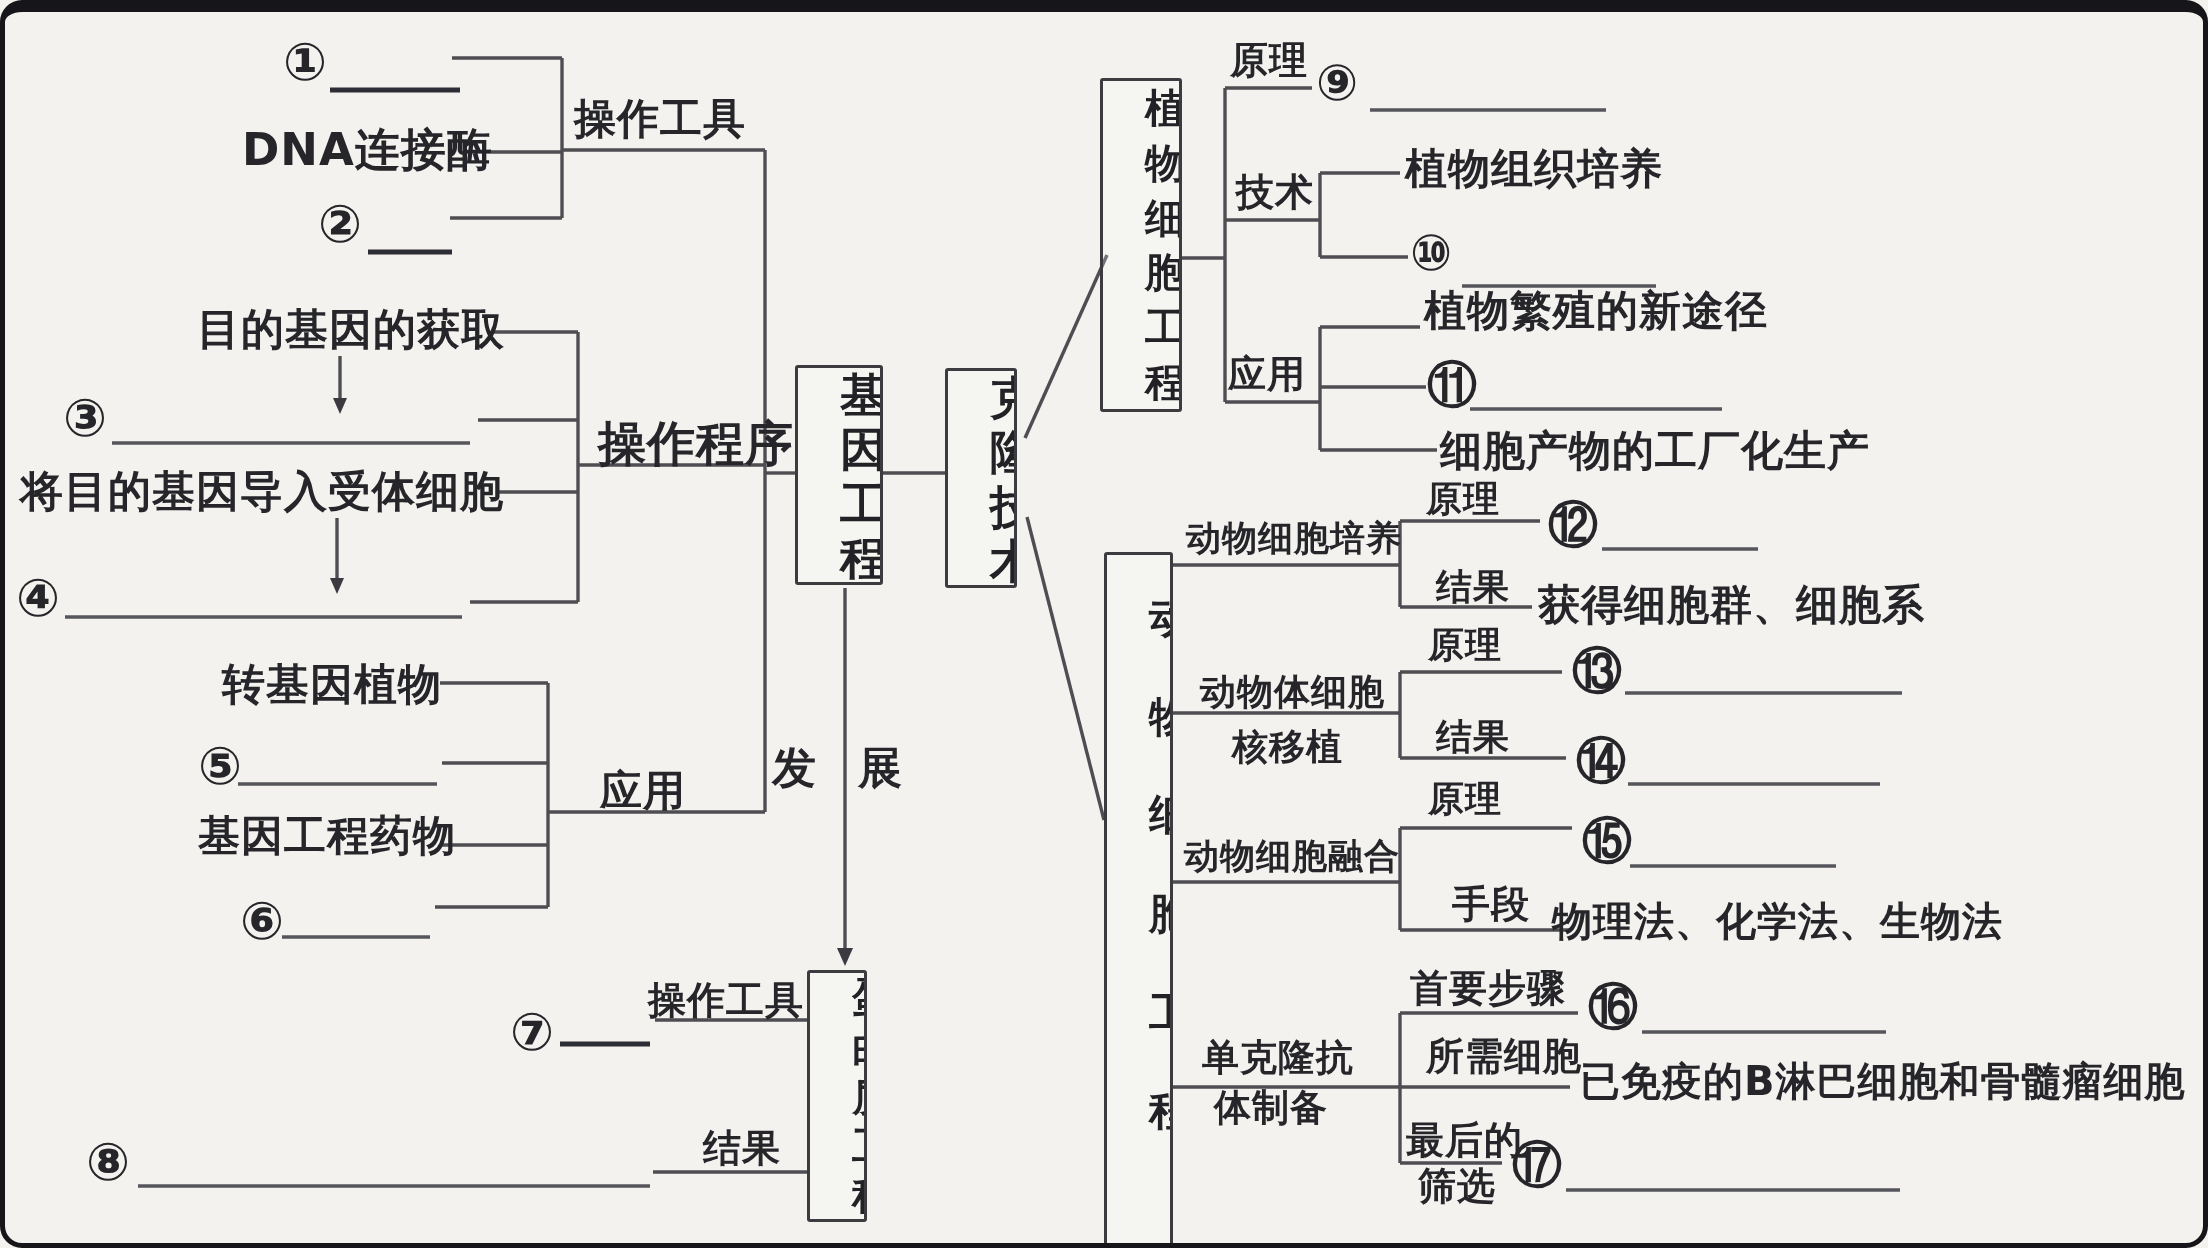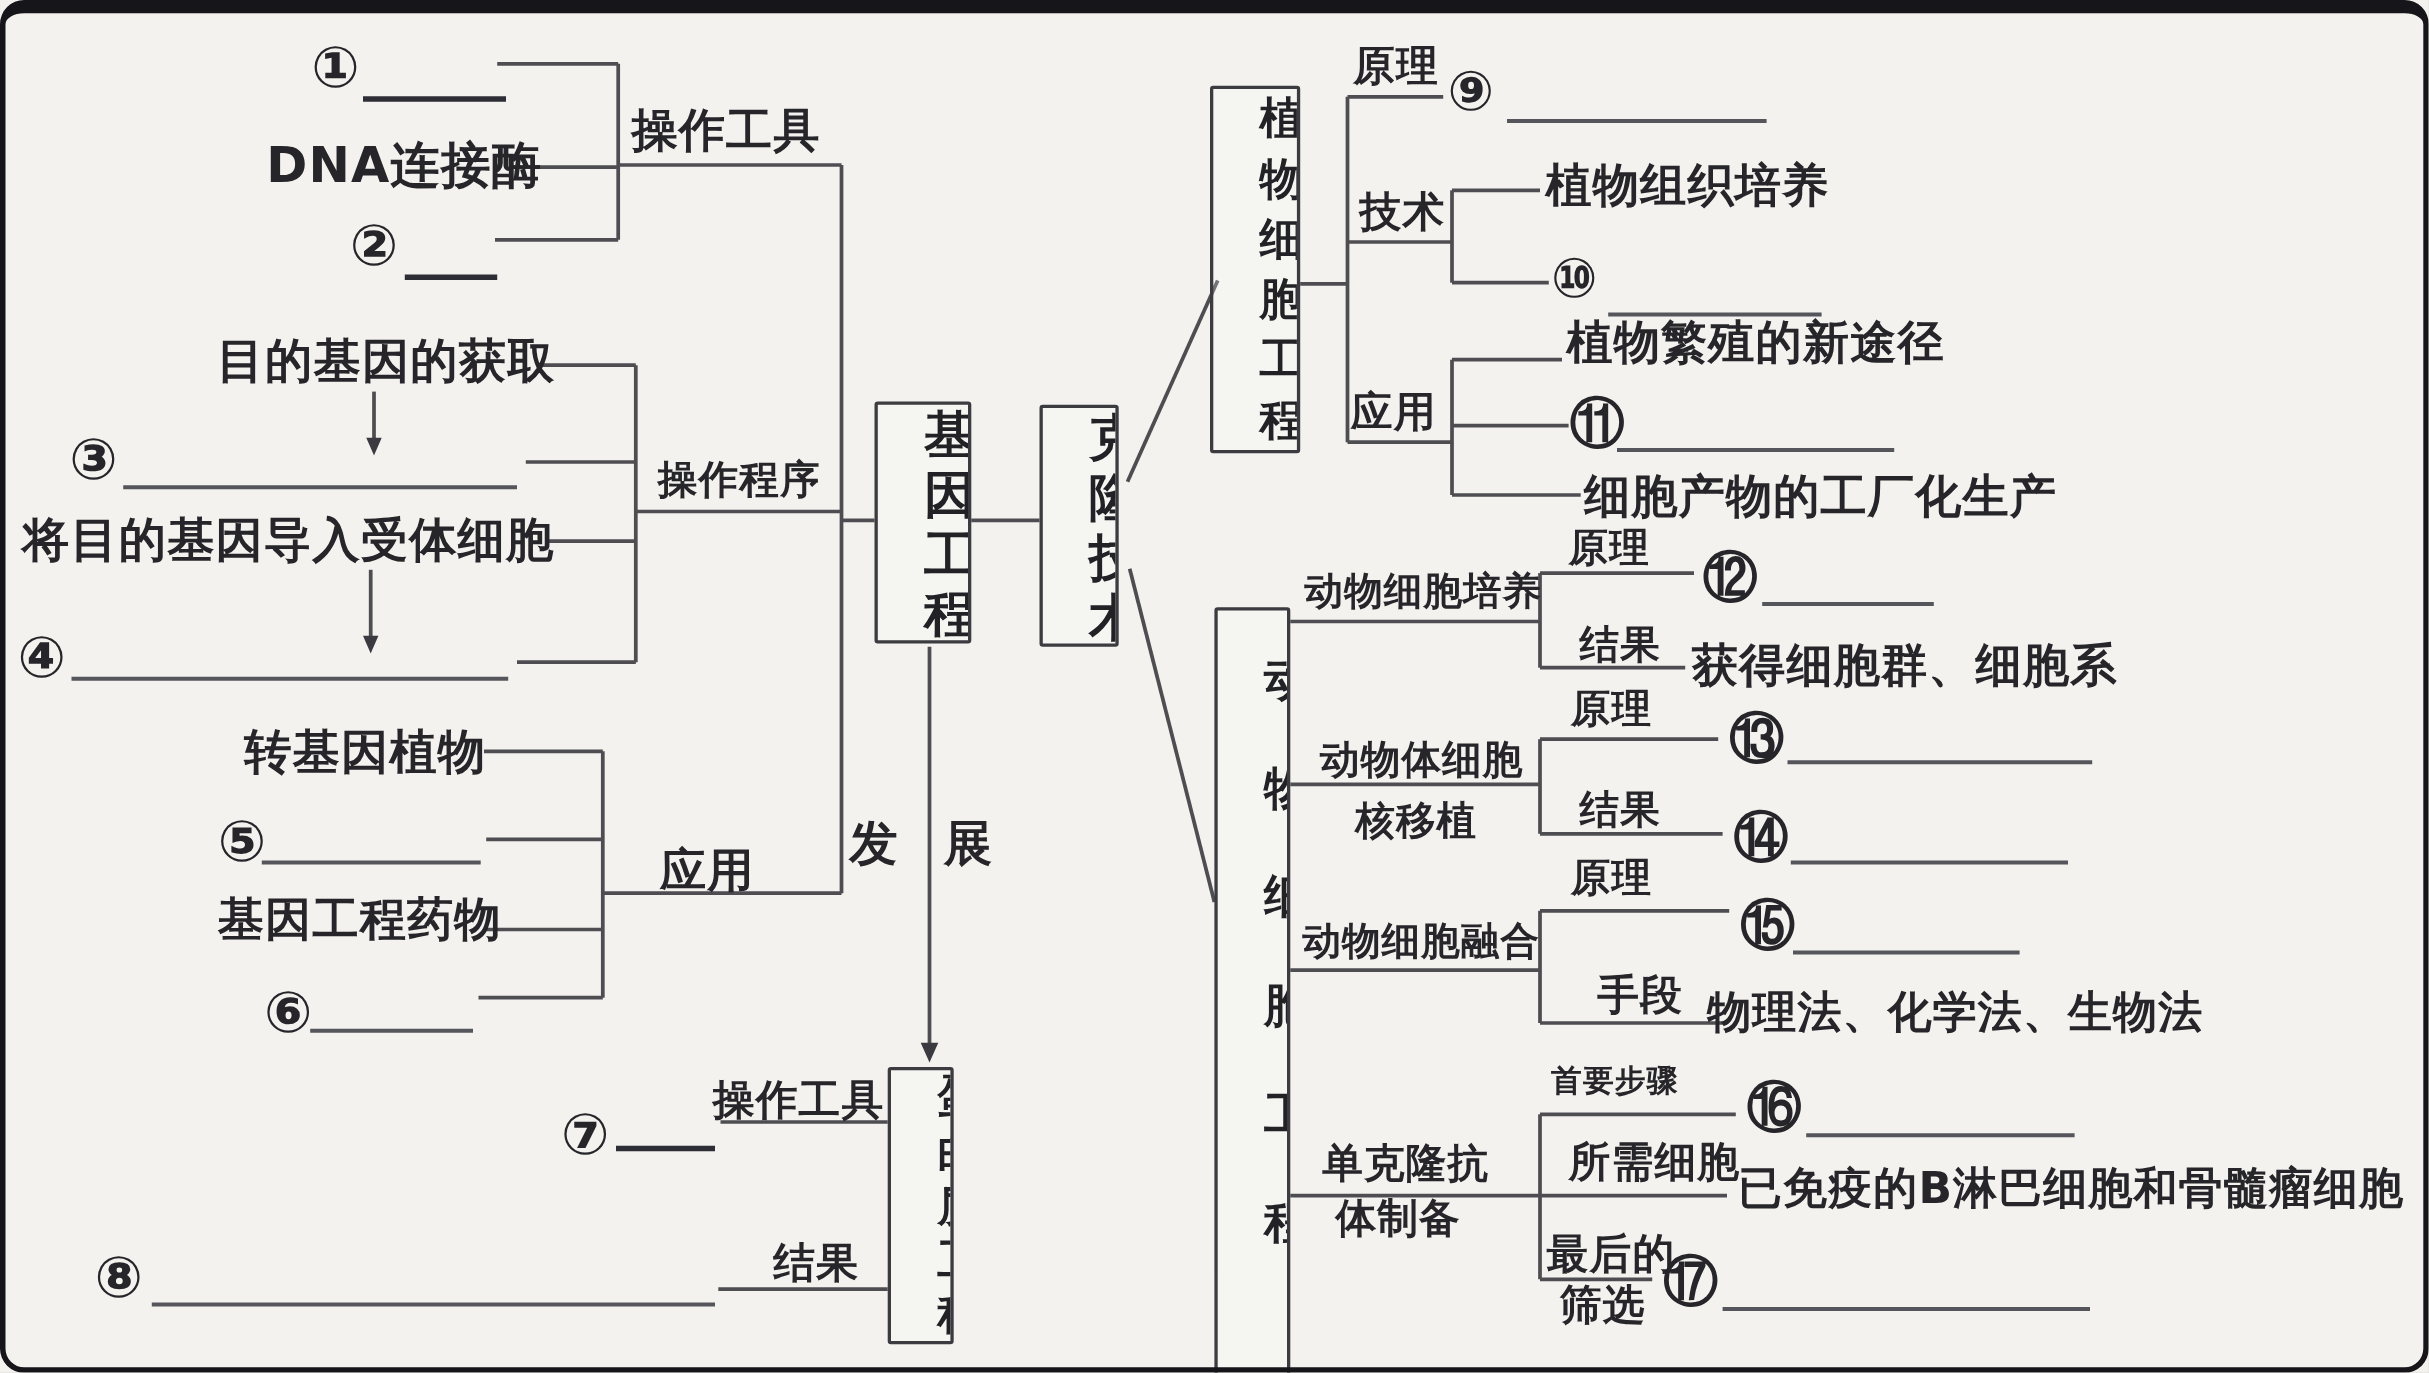--- a/index.html
+++ b/index.html
@@ -146,21 +146,21 @@
 
   <span class="t" style="left:283px;top:34px;font-size:52px">①</span>
   <span class="t" style="left:242px;top:126px;font-size:45px">DNA连接酶</span>
   <span class="t" style="left:318px;top:196px;font-size:52px">②</span>
   <span class="t" style="left:574px;top:96px;font-size:42px">操作工具</span>
 
   <span class="t" style="left:197px;top:306px;font-size:43px">目的基因的获取</span>
   <span class="t" style="left:63px;top:390px;font-size:52px">③</span>
   <span class="t" style="left:20px;top:468px;font-size:43px">将目的基因导入受体细胞</span>
   <span class="t" style="left:16px;top:570px;font-size:52px">④</span>
-  <span class="t" style="left:598px;top:418px;font-size:36px">操作程序</span>
+  <span class="t" style="left:598px;top:418px;font-size:48px">操作程序</span>
 
   <span class="t" style="left:222px;top:661px;font-size:43px">转基因植物</span>
   <span class="t" style="left:198px;top:738px;font-size:52px">⑤</span>
   <span class="t" style="left:198px;top:813px;font-size:42px">基因工程药物</span>
   <span class="t" style="left:240px;top:893px;font-size:52px">⑥</span>
   <span class="t" style="left:600px;top:768px;font-size:42px">应用</span>
 
   <span class="t" style="left:510px;top:1004px;font-size:52px">⑦</span>
   <span class="t" style="left:648px;top:980px;font-size:38px">操作工具</span>
   <span class="t" style="left:703px;top:1128px;font-size:38px">结果</span>
@@ -190,21 +190,21 @@
   <span class="t" style="left:1576px;top:734px;font-size:50px">⑭</span>
 
   <span class="t" style="left:1184px;top:838px;font-size:35px">动物细胞融合</span>
   <span class="t" style="left:1428px;top:780px;font-size:36px">原理</span>
   <span class="t" style="left:1582px;top:814px;font-size:50px">⑮</span>
   <span class="t" style="left:1452px;top:884px;font-size:38px">手段</span>
   <span class="t" style="left:1552px;top:900px;font-size:40px">物理法、化学法、生物法</span>
 
   <span class="t" style="left:1202px;top:1038px;font-size:37px">单克隆抗</span>
   <span class="t" style="left:1214px;top:1088px;font-size:37px">体制备</span>
-  <span class="t" style="left:1410px;top:968px;font-size:28px">首要步骤</span>
+  <span class="t" style="left:1410px;top:968px;font-size:38px">首要步骤</span>
   <span class="t" style="left:1588px;top:980px;font-size:50px">⑯</span>
   <span class="t" style="left:1426px;top:1036px;font-size:38px">所需细胞</span>
   <span class="t" style="left:1580px;top:1060px;font-size:40px">已免疫的B淋巴细胞和骨髓瘤细胞</span>
   <span class="t" style="left:1406px;top:1120px;font-size:38px">最后的</span>
   <span class="t" style="left:1418px;top:1166px;font-size:38px">筛选</span>
   <span class="t" style="left:1512px;top:1138px;font-size:50px">⑰</span>
 
   <div class="frame"></div>
 </div>
 

